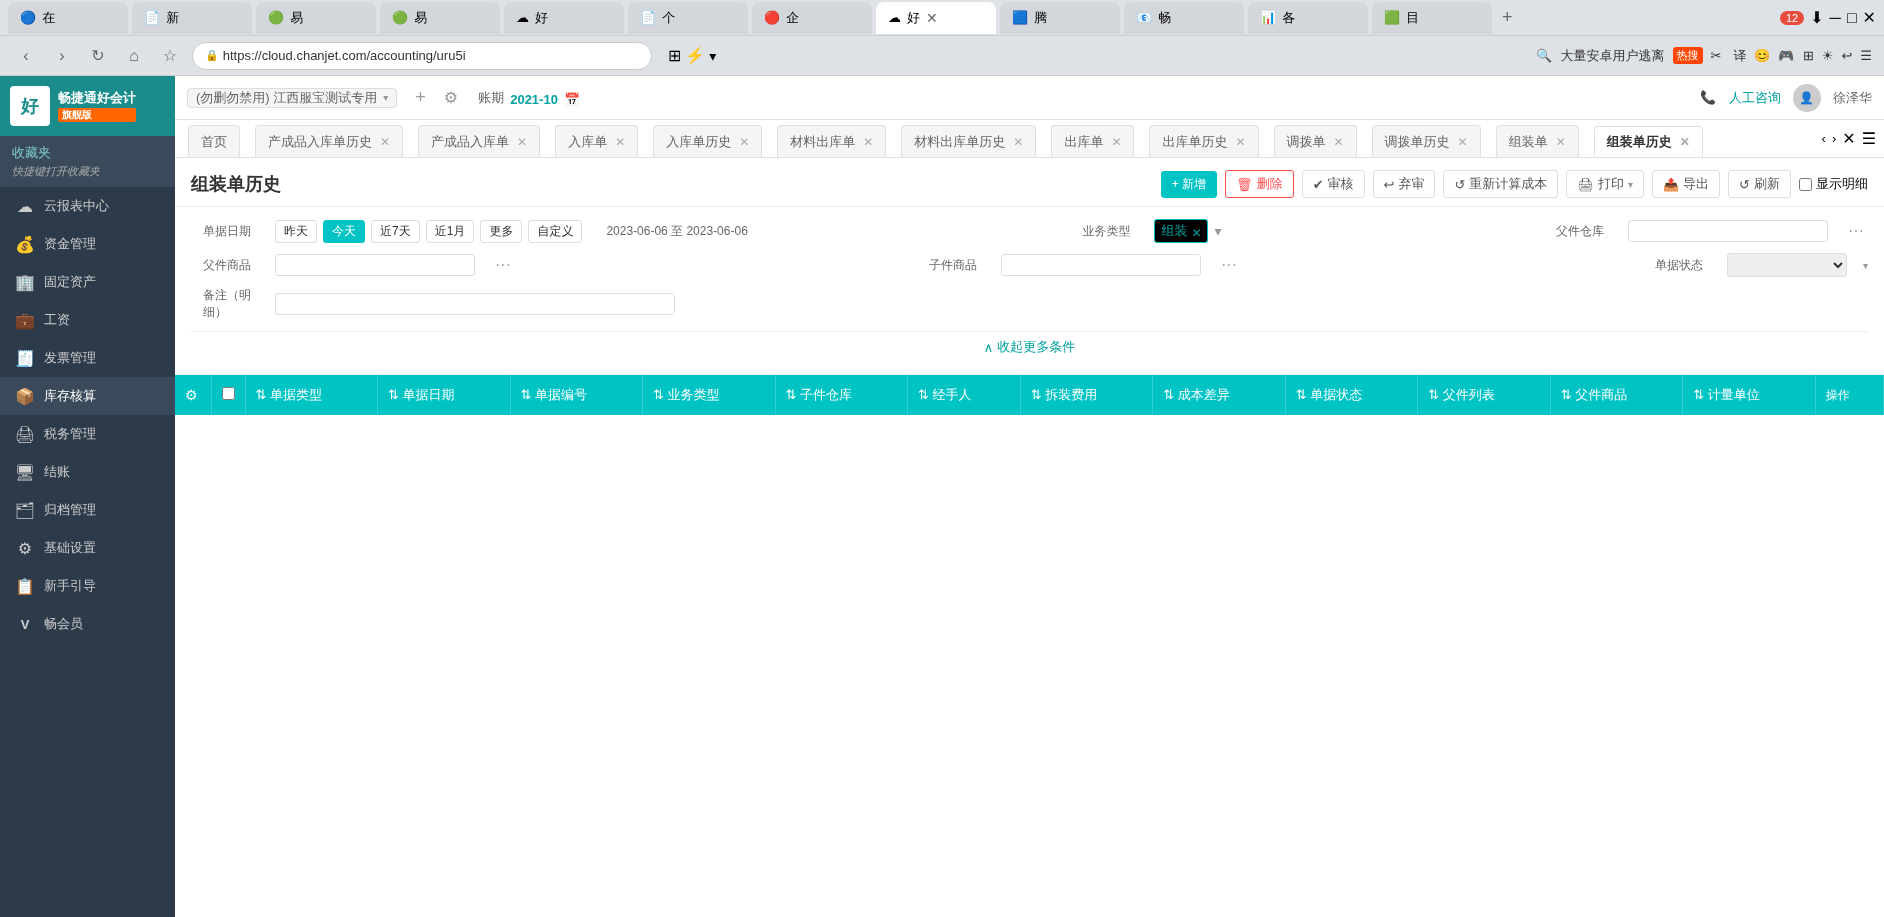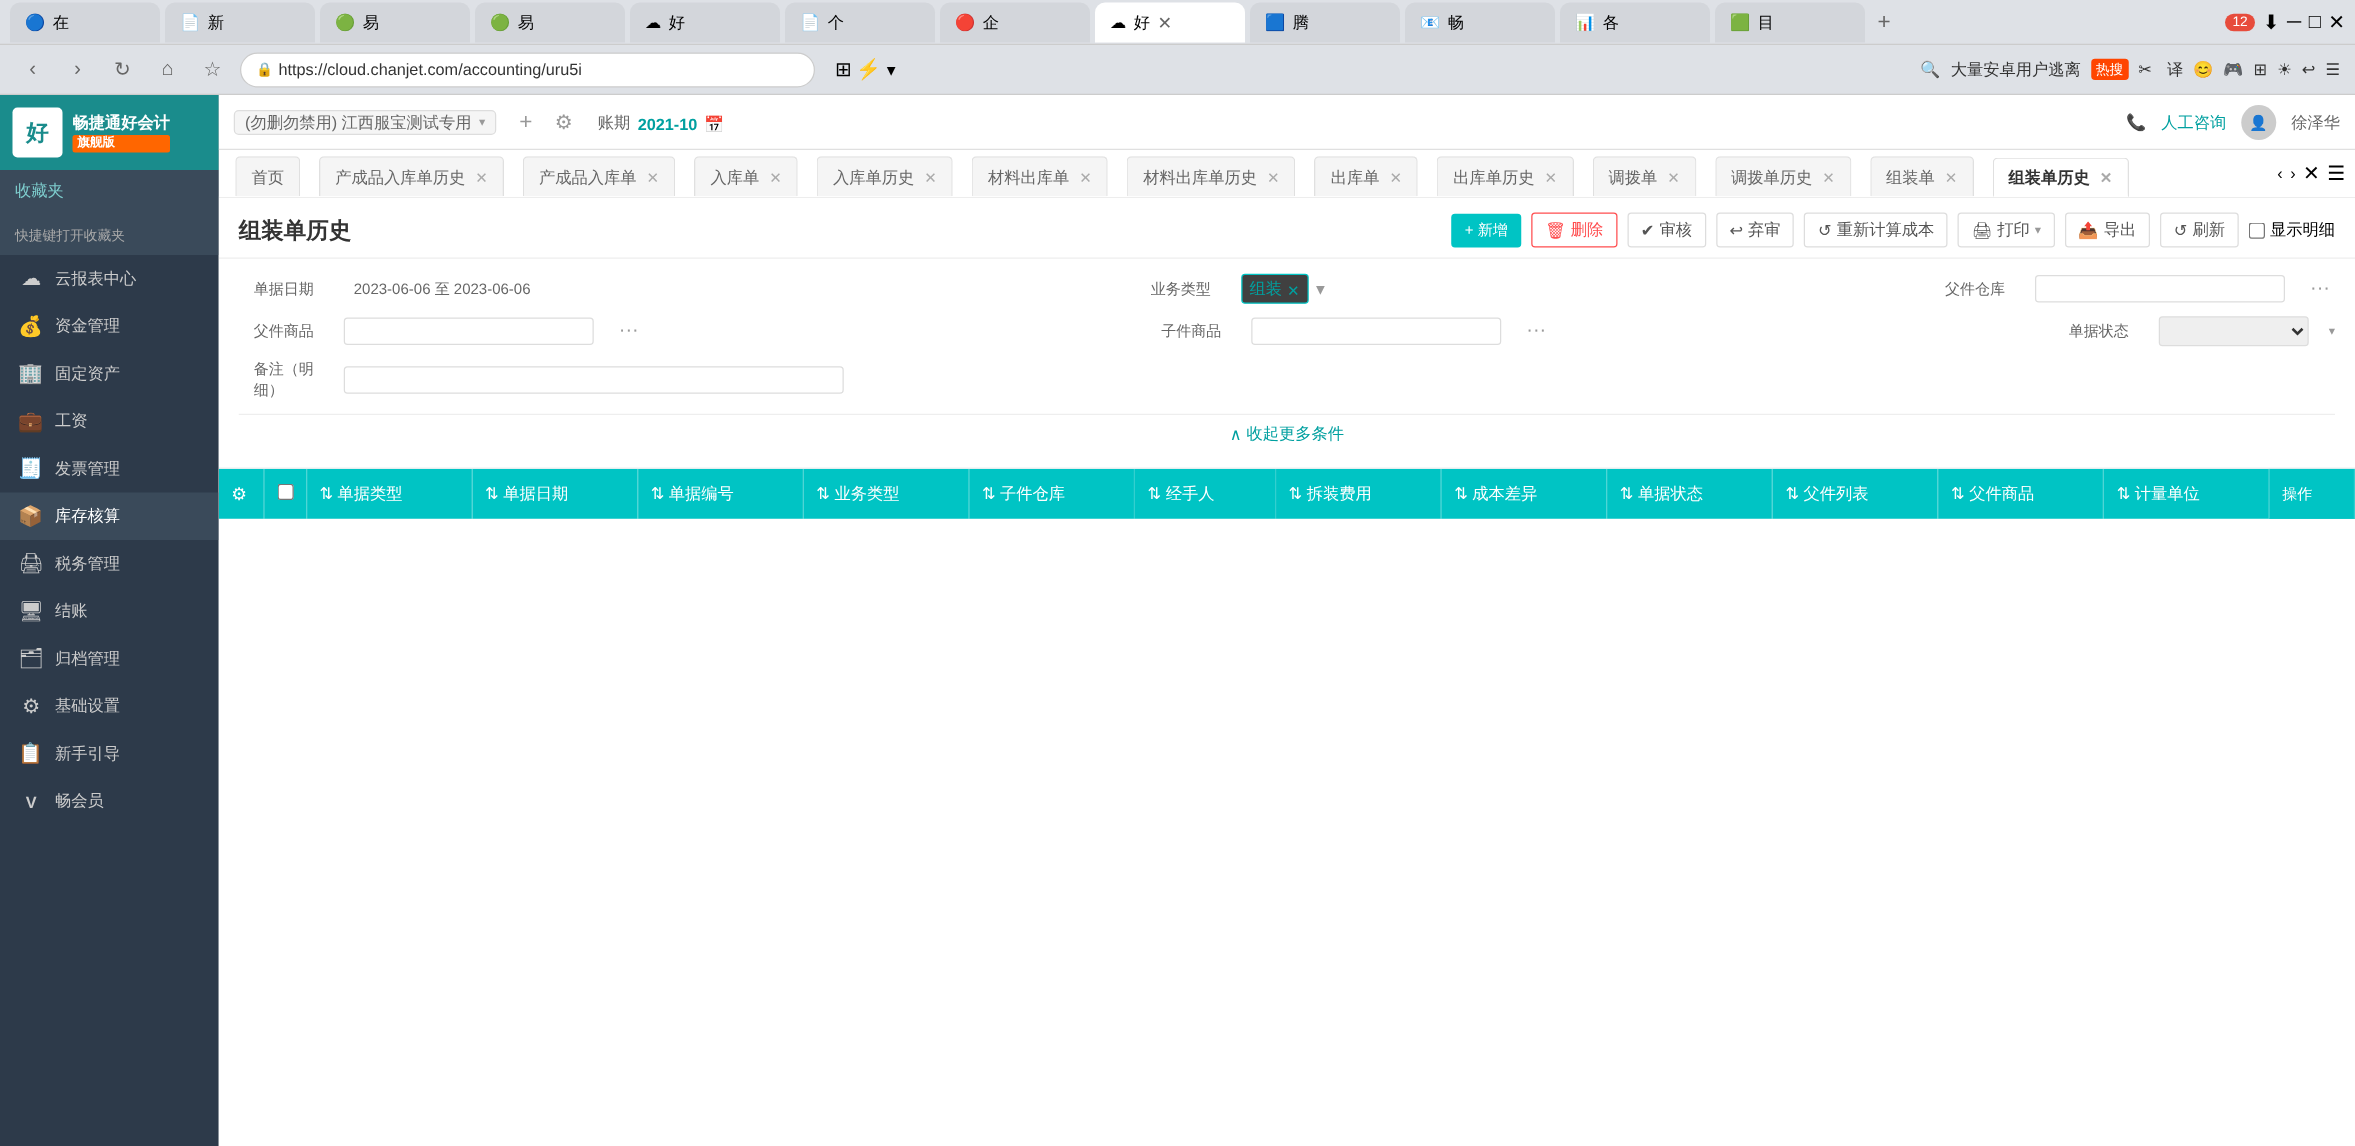--- a/index.html
+++ b/index.html
@@ -24,21 +24,21 @@
     
     .app-container { display: flex; height: calc(917px - 76px); }
 
     
     .sidebar { width: 175px; background: #2d3a4a; min-height: 100%; display: flex; flex-direction: column; }
     .sidebar-header { background: #1a8c8c; padding: 10px; display: flex; align-items: center; gap: 8px; color: #fff; font-size: 14px; font-weight: bold; }
     .sidebar-logo { width: 40px; height: 40px; background: #fff; border-radius: 4px; display: flex; align-items: center; justify-content: center; color: #1a8c8c; font-size: 18px; font-weight: bold; }
     .sidebar-brand { line-height: 1.2; }
     .sidebar-brand-sub { font-size: 10px; background: #ff6600; padding: 1px 4px; border-radius: 2px; margin-top: 2px; }
     .sidebar-favorites { background: #3a4a5a; padding: 8px 12px; color: #7ecece; font-size: 12px; cursor: pointer; }
-    .sidebar-favorites-sub { color: #aaa; font-size: 11px; margin-top: 19px; }
+    .sidebar-favorites-sub { color: #aaa; font-size: 11px; margin-top: 2px; font-style: italic; }
     .sidebar-nav { flex: 1; overflow-y: auto; }
     .sidebar-item { display: flex; align-items: center; gap: 10px; padding: 10px 16px; color: #ccc; cursor: pointer; transition: background 0.2s; }
     .sidebar-item.active { background: #3a4a5a; color: #fff; }
     .sidebar-item-icon { width: 18px; height: 18px; display: flex; align-items: center; justify-content: center; font-size: 16px; }
     .sidebar-item-label { font-size: 13px; }
 
     
     .main-area { flex: 1; display: flex; flex-direction: column; background: #f5f5f5; overflow: hidden; }
 
     
@@ -67,21 +67,21 @@
 
     
     .filter-area { padding: 12px 16px; border-bottom: 1px solid #eee; }
     .filter-row { display: flex; align-items: center; gap: 16px; margin-bottom: 10px; }
     .filter-label { color: #666; font-size: 12px; width: 56px; flex-shrink: 0; margin-left: 12px; }
     .filter-group { display: flex; align-items: center; gap: 6px; }
     .date-btn { padding: 2px 8px; border: 1px solid #ddd; border-radius: 3px; background: #fff; cursor: pointer; font-size: 12px; color: #333; }
     .date-btn.active { background: #00c4c4; color: #fff; border-color: #00c4c4; }
     .date-range { font-size: 12px; color: #666; margin-left: 8px; }
     .filter-input { border: 1px solid #ddd; border-radius: 3px; padding: 3px 8px; font-size: 12px; min-width: 120px; color: #333; }
-    .tag-item { display: inline-flex; align-items: flex-end; gap: 4px; background: #404040; border: 1px solid #00c4c4; border-radius: 3px; padding: 2px 6px; font-size: 12px; color: #00a0a0; }
+    .tag-item { display: inline-flex; align-items: flex-end; gap: 4px; background: #000000; border: 1px solid #00c4c4; border-radius: 3px; padding: 2px 6px; font-size: 12px; color: #00a0a0; }
     .tag-x { cursor: pointer; color: #00a0a0; font-size: 12px; }
     .collapse-bar { display: flex; align-items: center; justify-content: center; padding: 6px; cursor: pointer; color: #00a0a0; font-size: 12px; border-top: 1px solid #eee; margin-top: 4px; }
     .ellipsis-btn { color: #999; cursor: pointer; font-size: 16px; border: none; background: none; padding: 0 4px; }
     .dropdown-arrow { color: #999; font-size: 10px; }
 
     
     .table-container { overflow-x: auto; }
     .data-table { width: 100%; border-collapse: collapse; }
     .data-table thead tr { background: #00c4c4; color: #fff; height: 40px; }
     .data-table th { padding: 0 10px; font-size: 12px; font-weight: normal; text-align: left; white-space: nowrap; border-right: 1px solid rgba(255,255,255,0.2); cursor: pointer; }
@@ -370,20 +370,28 @@
           <label style="display:flex;align-items:center;gap:4px;font-size:12px;cursor:pointer;">
             <input type="checkbox" style="">
             <span>显示明细</span>
           </label>
         </div>
       </div>
 
       <div class="filter-area">
         <div class="filter-row">
           <span class="filter-label">单据日期</span>
+          <div class="filter-group">
+            <button class="date-btn">昨天</button>
+            <button class="date-btn active">今天</button>
+            <button class="date-btn">近7天</button>
+            <button class="date-btn">近1月</button>
+            <button class="date-btn">更多</button>
+            <button class="date-btn">自定义</button>
+          </div>
           <span class="date-range">2023-06-06 至 2023-06-06</span>
           <div style="flex:1;"></div>
           <span class="filter-label">业务类型</span>
           <div class="filter-group">
             <div class="tag-item">
               <span>组装</span>
               <span class="tag-x">✕</span>
             </div>
             <span class="dropdown-arrow" style="cursor:pointer;font-size:14px;">▾</span>
           </div>

